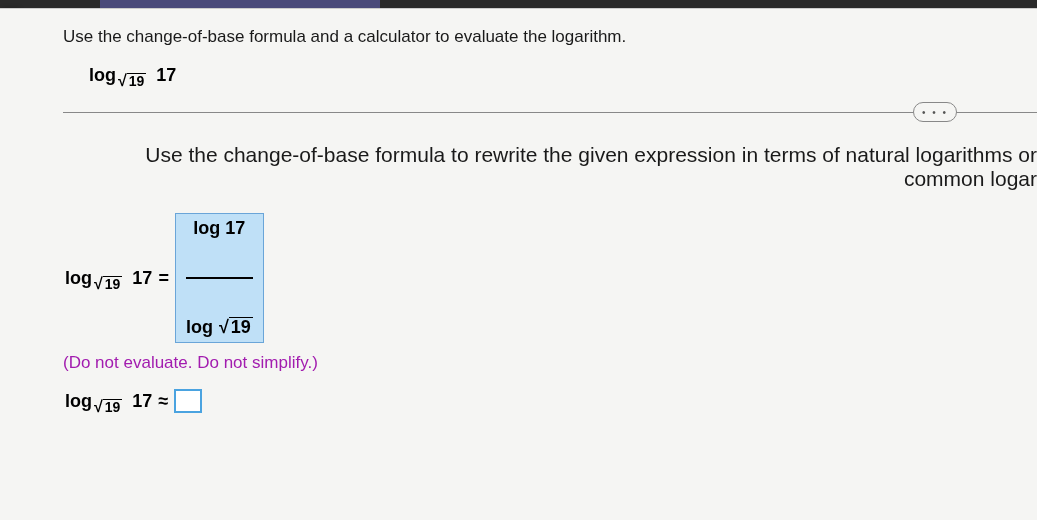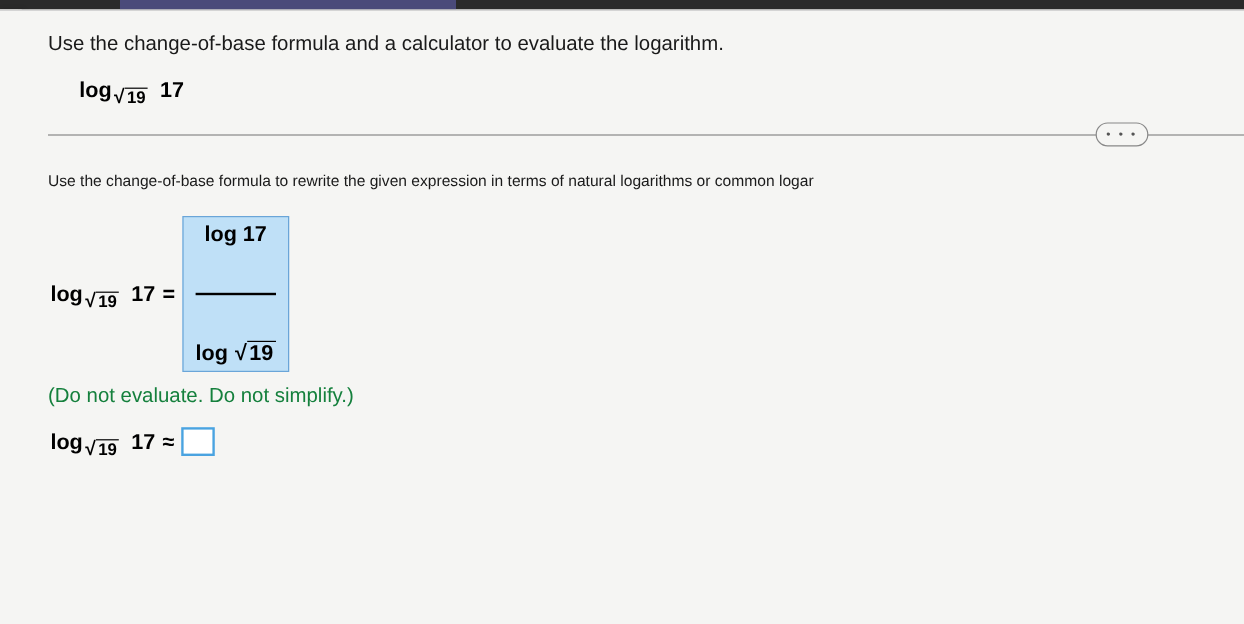--- a/index.html
+++ b/index.html
@@ -23,21 +23,21 @@
       width: 280px; height: 8px;
       background: #4a4a7a;
     }
     .page {
       position: absolute;
       top: 8px;
       left: 0;
       right: 0;
       bottom: 0;
       background: #f5f5f3;
-      padding: 18px 0 0 40px;
+      padding: 18px 0 0 63px;
       border-top: 1px solid #ccc;
     }
     .left-edge {
       position: absolute;
       left: 0; top: 8px;
       width: 18px;
       height: 512px;
       background: #fff;
       border-right: 3px solid #888;
       box-shadow: 2px 0 5px rgba(0,0,0,.2);
@@ -107,23 +107,24 @@
       background: #f5f5f3;
       display: flex;
       align-items: center;
       justify-content: center;
       font-size: 10px;
       color: #555;
       letter-spacing: 2px;
       cursor: pointer;
     }
     .body-text {
-      font-size: 13px;
+      font-size: 21px;
       color: #1a1a1a;
       margin-bottom: 22px;
+      text-align: right;
     }
     .frac-row {
       display: flex;
       align-items: center;
       margin-bottom: 10px;
       margin-left: 2px;
     }
     .lhs {
       display: flex;
       align-items: center;
@@ -151,21 +152,21 @@
     }
     .fraction .den {
       display: flex;
       align-items: center;
       font-size: 18px;
       padding-top: 2px;
     }
     .fraction .den .sqrt-sign { font-size: 18px; }
     .note {
       font-size: 17px;
-      color: #15803d;
+      color: #a21caf;
       margin-bottom: 16px;
     }
     .eval-row {
       display: flex;
       align-items: center;
       font-weight: bold;
       font-size: 18px;
       margin-bottom: 6px;
       margin-left: 2px;
     }

